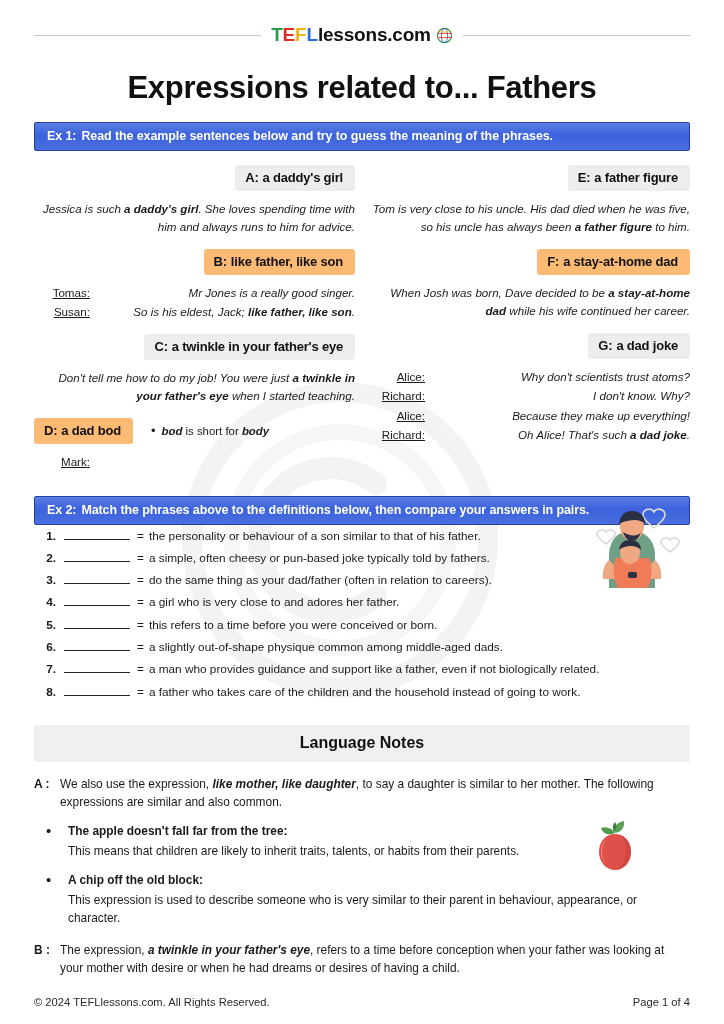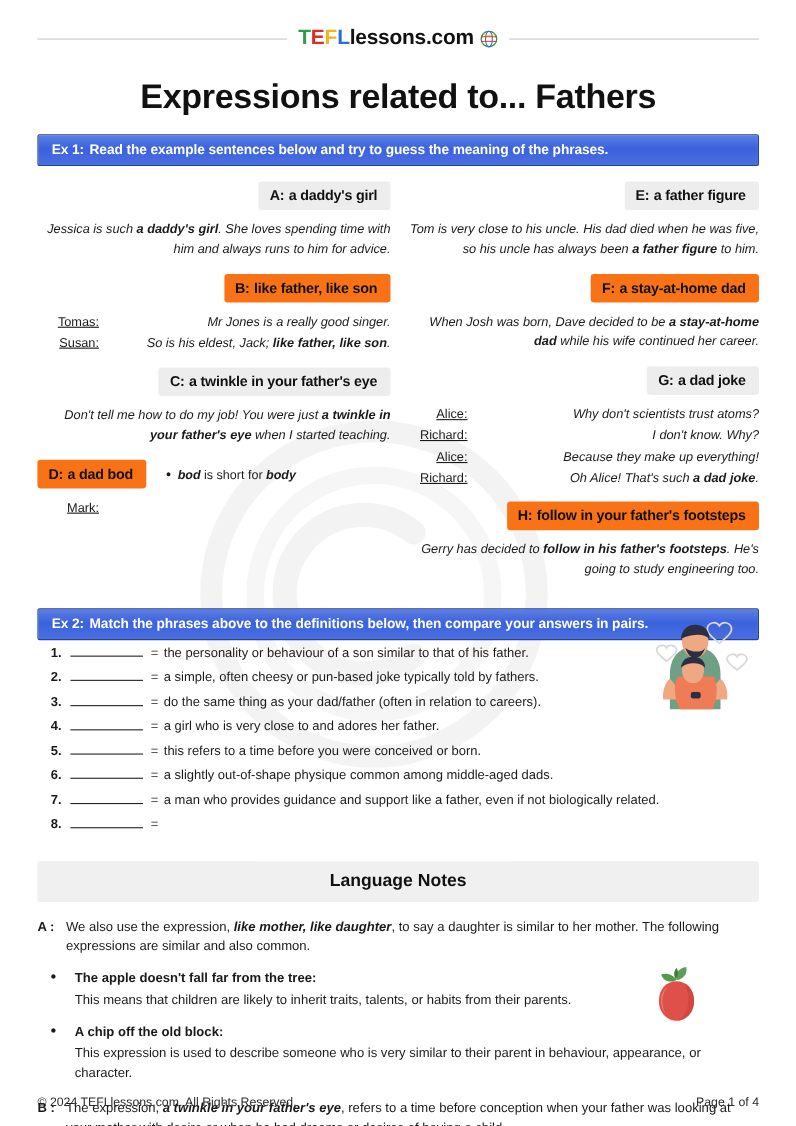--- a/index.html
+++ b/index.html
@@ -87,21 +87,21 @@
   .item-label {
     display: inline-block;
     font-size: 13px;
     font-weight: bold;
     padding: 5px 12px 6px 10px;
     border-radius: 3px;
     letter-spacing: -0.2px;
     color: #111;
   }
   .label-grey { background: #ededed; }
-  .label-pink { background: #f97316; }
+  .label-pink { background: #fdba74; }
 
   .item-label .lt { margin-right: 4px; }
 
   .example {
     font-size: 11.6px;
     font-style: italic;
     line-height: 1.55;
     margin: 9px 0 0 2px;
     color: #1a1a1a;
   }
@@ -287,21 +287,20 @@
             </div>
             <div class="dline">
               <span class="speaker">Alice:</span>
               <span class="dtext">Because they make up everything!</span>
             </div>
             <div class="dline">
               <span class="speaker">Richard:</span>
               <span class="dtext">Oh Alice! That's such <b>a dad joke</b>.</span>
             </div>
           </div></div>
-        <div class="item"><span class="item-label label-pink"><span class="lt">H:</span><span>follow in your father's footsteps</span></span><p class="example">Gerry has decided to <b>follow in his father's footsteps</b>. He's going to study engineering too.</p></div>
       </div>
   </div>
 
   <div id="ex2-wrap">
     <div class="ex-band">
       <span class="ex-num">Ex 2:</span><span>Match the phrases above to the definitions below, then compare your answers in pairs.</span>
     </div>
 
     <svg id="dad-illustration" viewBox="0 0 108 92">
       <g fill="none" stroke="#d8d8d8" stroke-width="1.6">
@@ -361,20 +360,21 @@
         <li>
           <span class="li-num">7.</span>
           <span class="li-blank"></span>
           <span class="li-eq">=</span>
           <span class="li-def">a man who provides guidance and support like a father, even if not biologically related.</span>
         </li>
         <li>
           <span class="li-num">8.</span>
           <span class="li-blank"></span>
           <span class="li-eq">=</span>
+          <span class="li-def">a father who takes care of the children and the household instead of going to work.</span>
         </li>
       </ol>
   </div>
 
   <div id="lang-notes-head">Language Notes</div>
 
   <div class="note-row">
     <div class="note-key">A :</div>
     <div class="note-body"><span>We also use the expression, </span><i>like mother, like daughter</i><span>, to say a daughter is similar to her mother. The following expressions are similar and also common.</span></div>
   </div>

